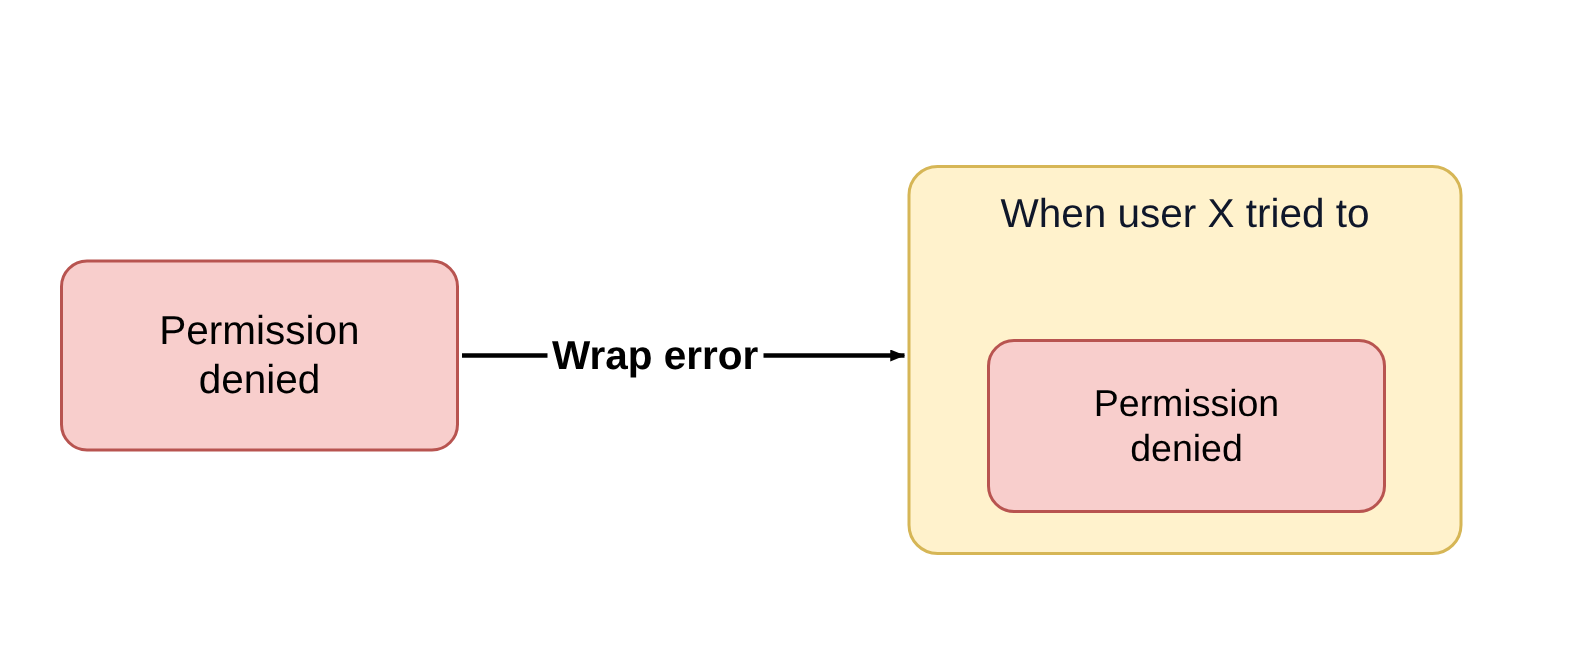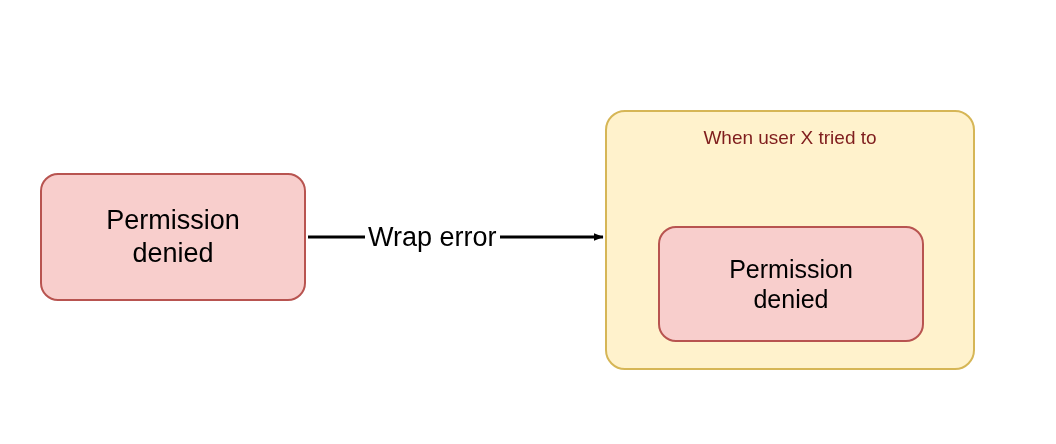--- a/index.html
+++ b/index.html
@@ -58,23 +58,23 @@
     border: 2px solid #d6b656;
     border-radius: 20px;
   }
 
   #context-label {
     position: absolute;
     left: 0;
     right: 0;
     top: 14px;
     text-align: center;
-    font-size: 19px;
+    font-size: 27px;
     line-height: 1.22;
-    color: #7f1d1d;
+    color: #0f172a;
     padding: 0 10px;
     box-sizing: border-box;
   }
 
   
   #nested-node {
     left: 658px;
     top: 226px;
     width: 266px;
     height: 116px;
@@ -96,20 +96,21 @@
     left: 365px;
     top: 220px;
     height: 34px;
     display: flex;
     align-items: center;
     padding: 0 3px;
     background: #ffffff;
     font-size: 27px;
     color: #000000;
     white-space: nowrap;
+    font-weight: bold;
   }
 </style>
 </head>
 <body>
 
 <div id="canvas">
 
   <div class="node" id="source-node">
     <div>
       <span>Permission</span><br>

